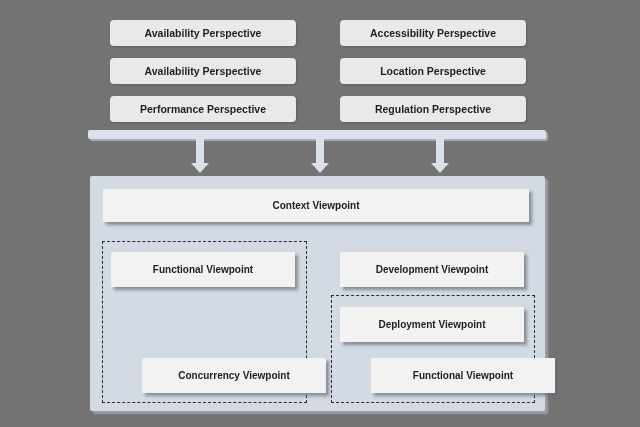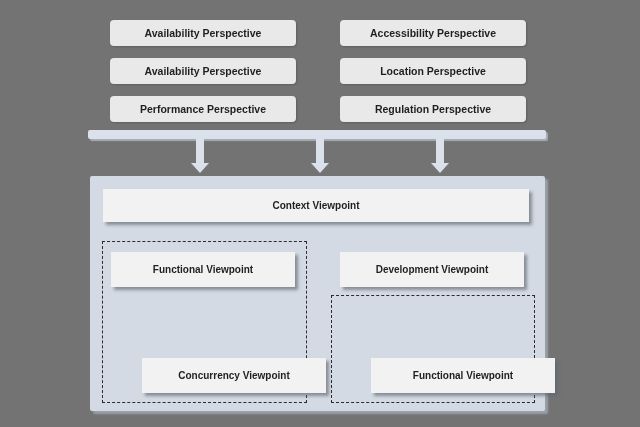--- a/index.html
+++ b/index.html
@@ -164,15 +164,16 @@
 
   <div class="vbox context-box">Context Viewpoint</div>
 
   <div class="dashed-group group-left"></div>
   <div class="dashed-group group-right"></div>
 
   <div class="vbox small vcol-left vrow-1">Functional Viewpoint</div>
   <div class="vbox small vcol-left vrow-3">Concurrency Viewpoint</div>
 
   <div class="vbox small vcol-right vrow-1">Development Viewpoint</div>
+  <div class="vbox small vcol-right vrow-2">Deployment Viewpoint</div>
   <div class="vbox small vcol-right vrow-3">Functional Viewpoint</div>
 
 </div>
 
 </body></html>

